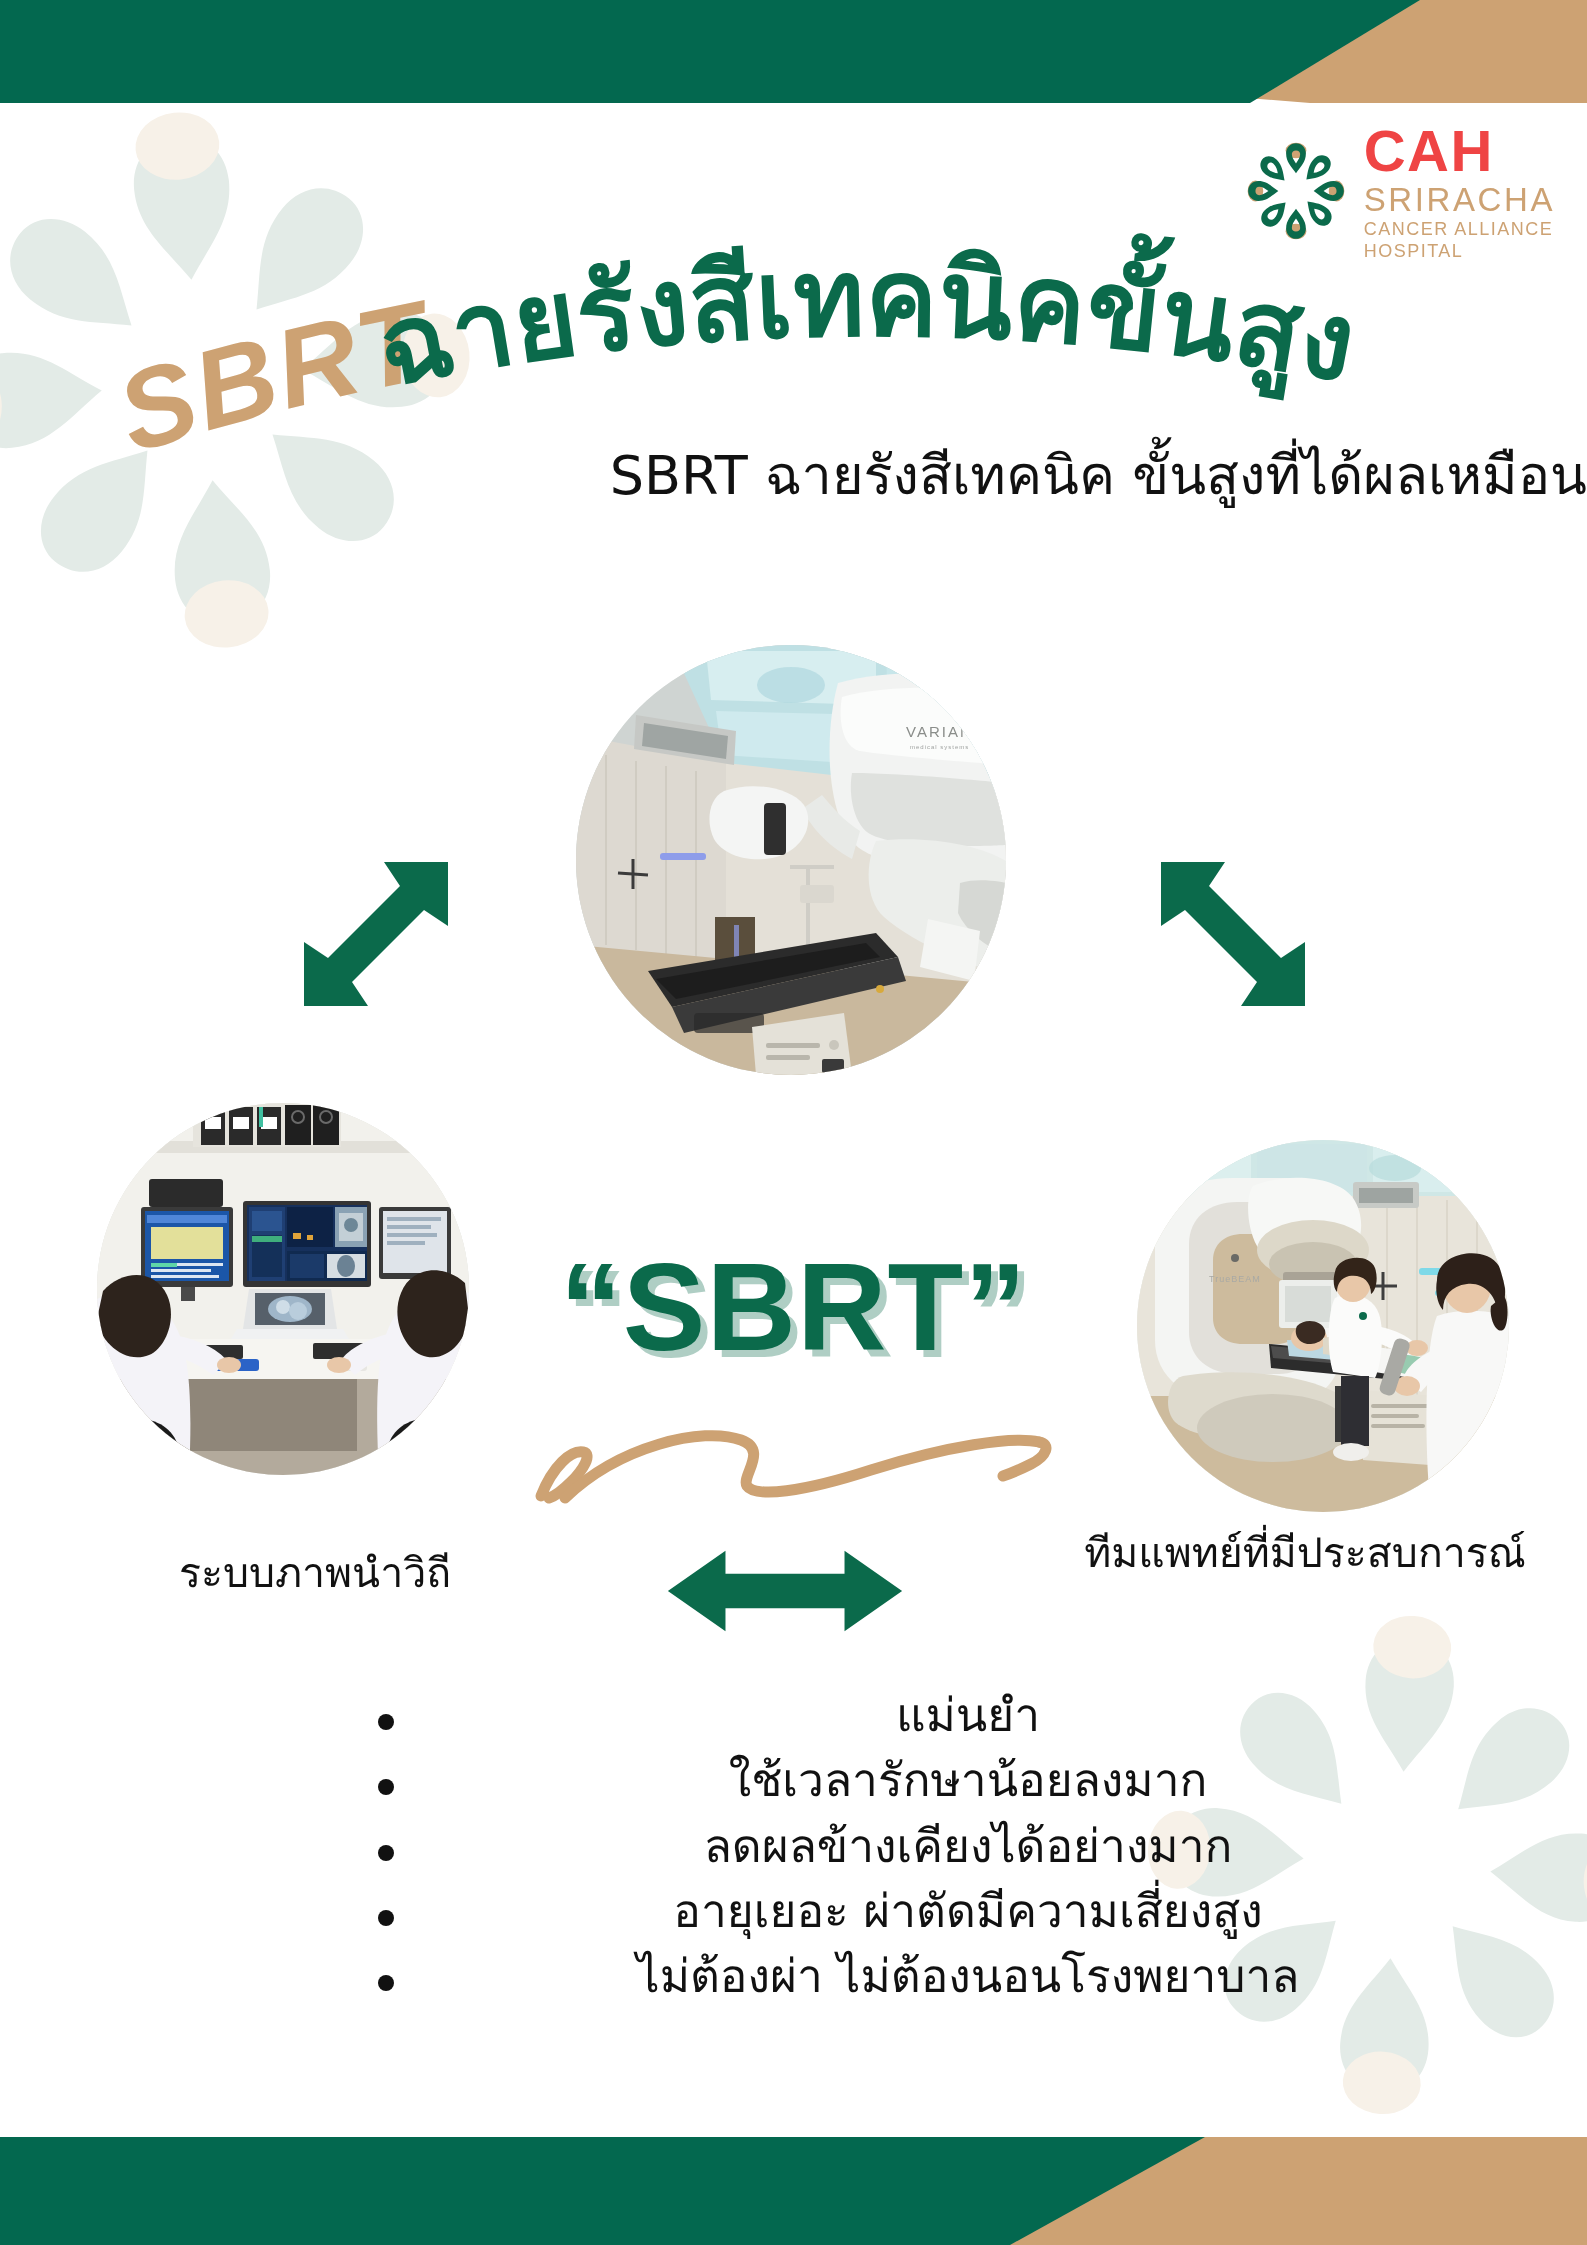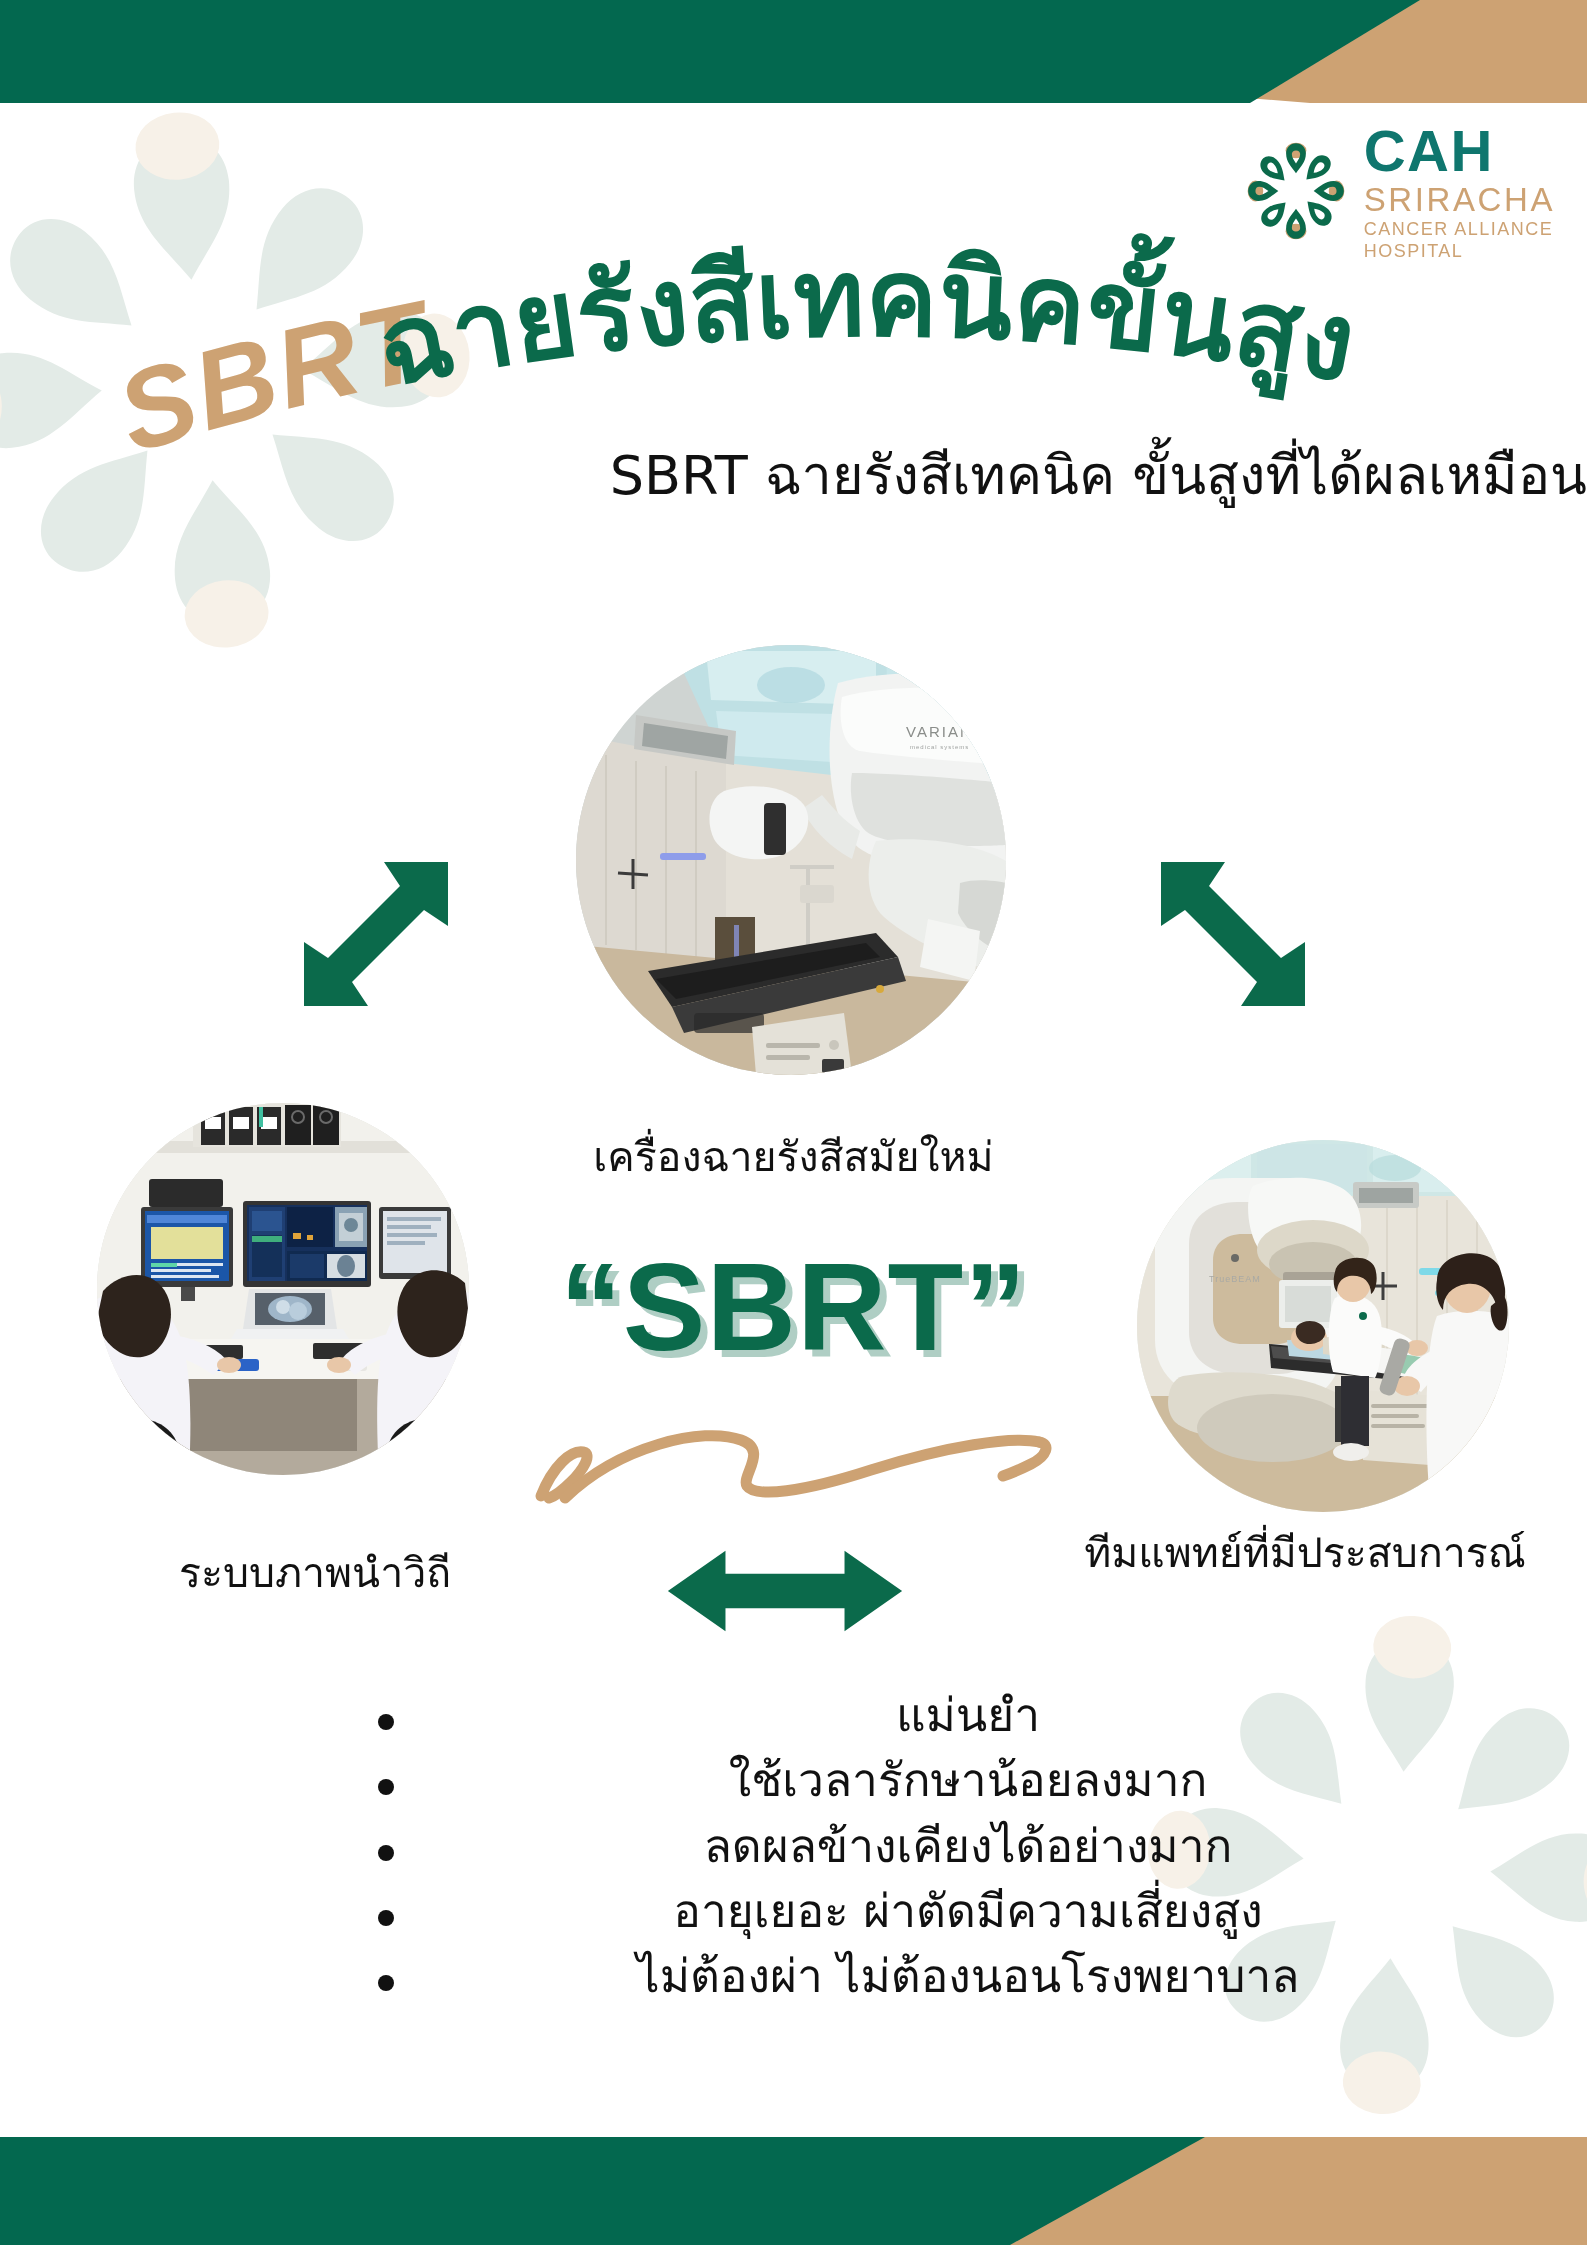--- a/index.html
+++ b/index.html
@@ -31,21 +31,21 @@
   
   #logo-lockup {
     position:absolute; right:32px; top:122px;
     z-index:6; display:flex; align-items:center; gap:16px;
   }
   #logo-mark { width:104px; height:104px; flex:0 0 auto; }
   #logo-wordmark { display:flex; flex-direction:column; line-height:1; }
   #logo-cah {
     font-family:"Liberation Sans",sans-serif;
     font-size:58px; font-weight:700; letter-spacing:1.5px;
-    color:#0f766e;
+    color:#ef4444;
   }
   #logo-sriracha {
     font-family:"Liberation Sans",sans-serif;
     font-size:33px; font-weight:400; letter-spacing:2.6px;
     color:#cda273; margin-top:3px;
   }
   #logo-cancer-alliance, #logo-hospital {
     font-family:"Liberation Sans",sans-serif;
     font-size:18px; font-weight:400; letter-spacing:1.5px;
     color:#cda273; margin-top:4px;
@@ -320,21 +320,20 @@
         <rect x="190" y="398" width="54" height="5" rx="2"></rect>
         <rect x="190" y="410" width="44" height="5" rx="2"></rect>
       </g>
       <circle cx="258" cy="400" r="5" fill="#c9c6bc"></circle>
       <rect x="246" y="414" width="22" height="14" rx="2" fill="#3a3a3a"></rect>
 
       <circle cx="304" cy="344" r="4" fill="#d7a93c"></circle>
     </svg>
   </div>
 
-  <div class="caption" id="caption-machine">เครื่องฉายรังสีสมัยใหม่</div>
 
   <div class="photo" id="photo-console">
     <svg viewBox="0 0 372 372" aria-hidden="true">
       <rect width="372" height="372" fill="#eceae5"></rect>
 
       <rect x="0" y="0" width="372" height="248" fill="#f2f1ec"></rect>
       <rect x="0" y="38" width="372" height="12" fill="#e2e0d9"></rect>
 
       <rect x="96" y="0" width="148" height="44" fill="#e6e4dd"></rect>
       <g>

